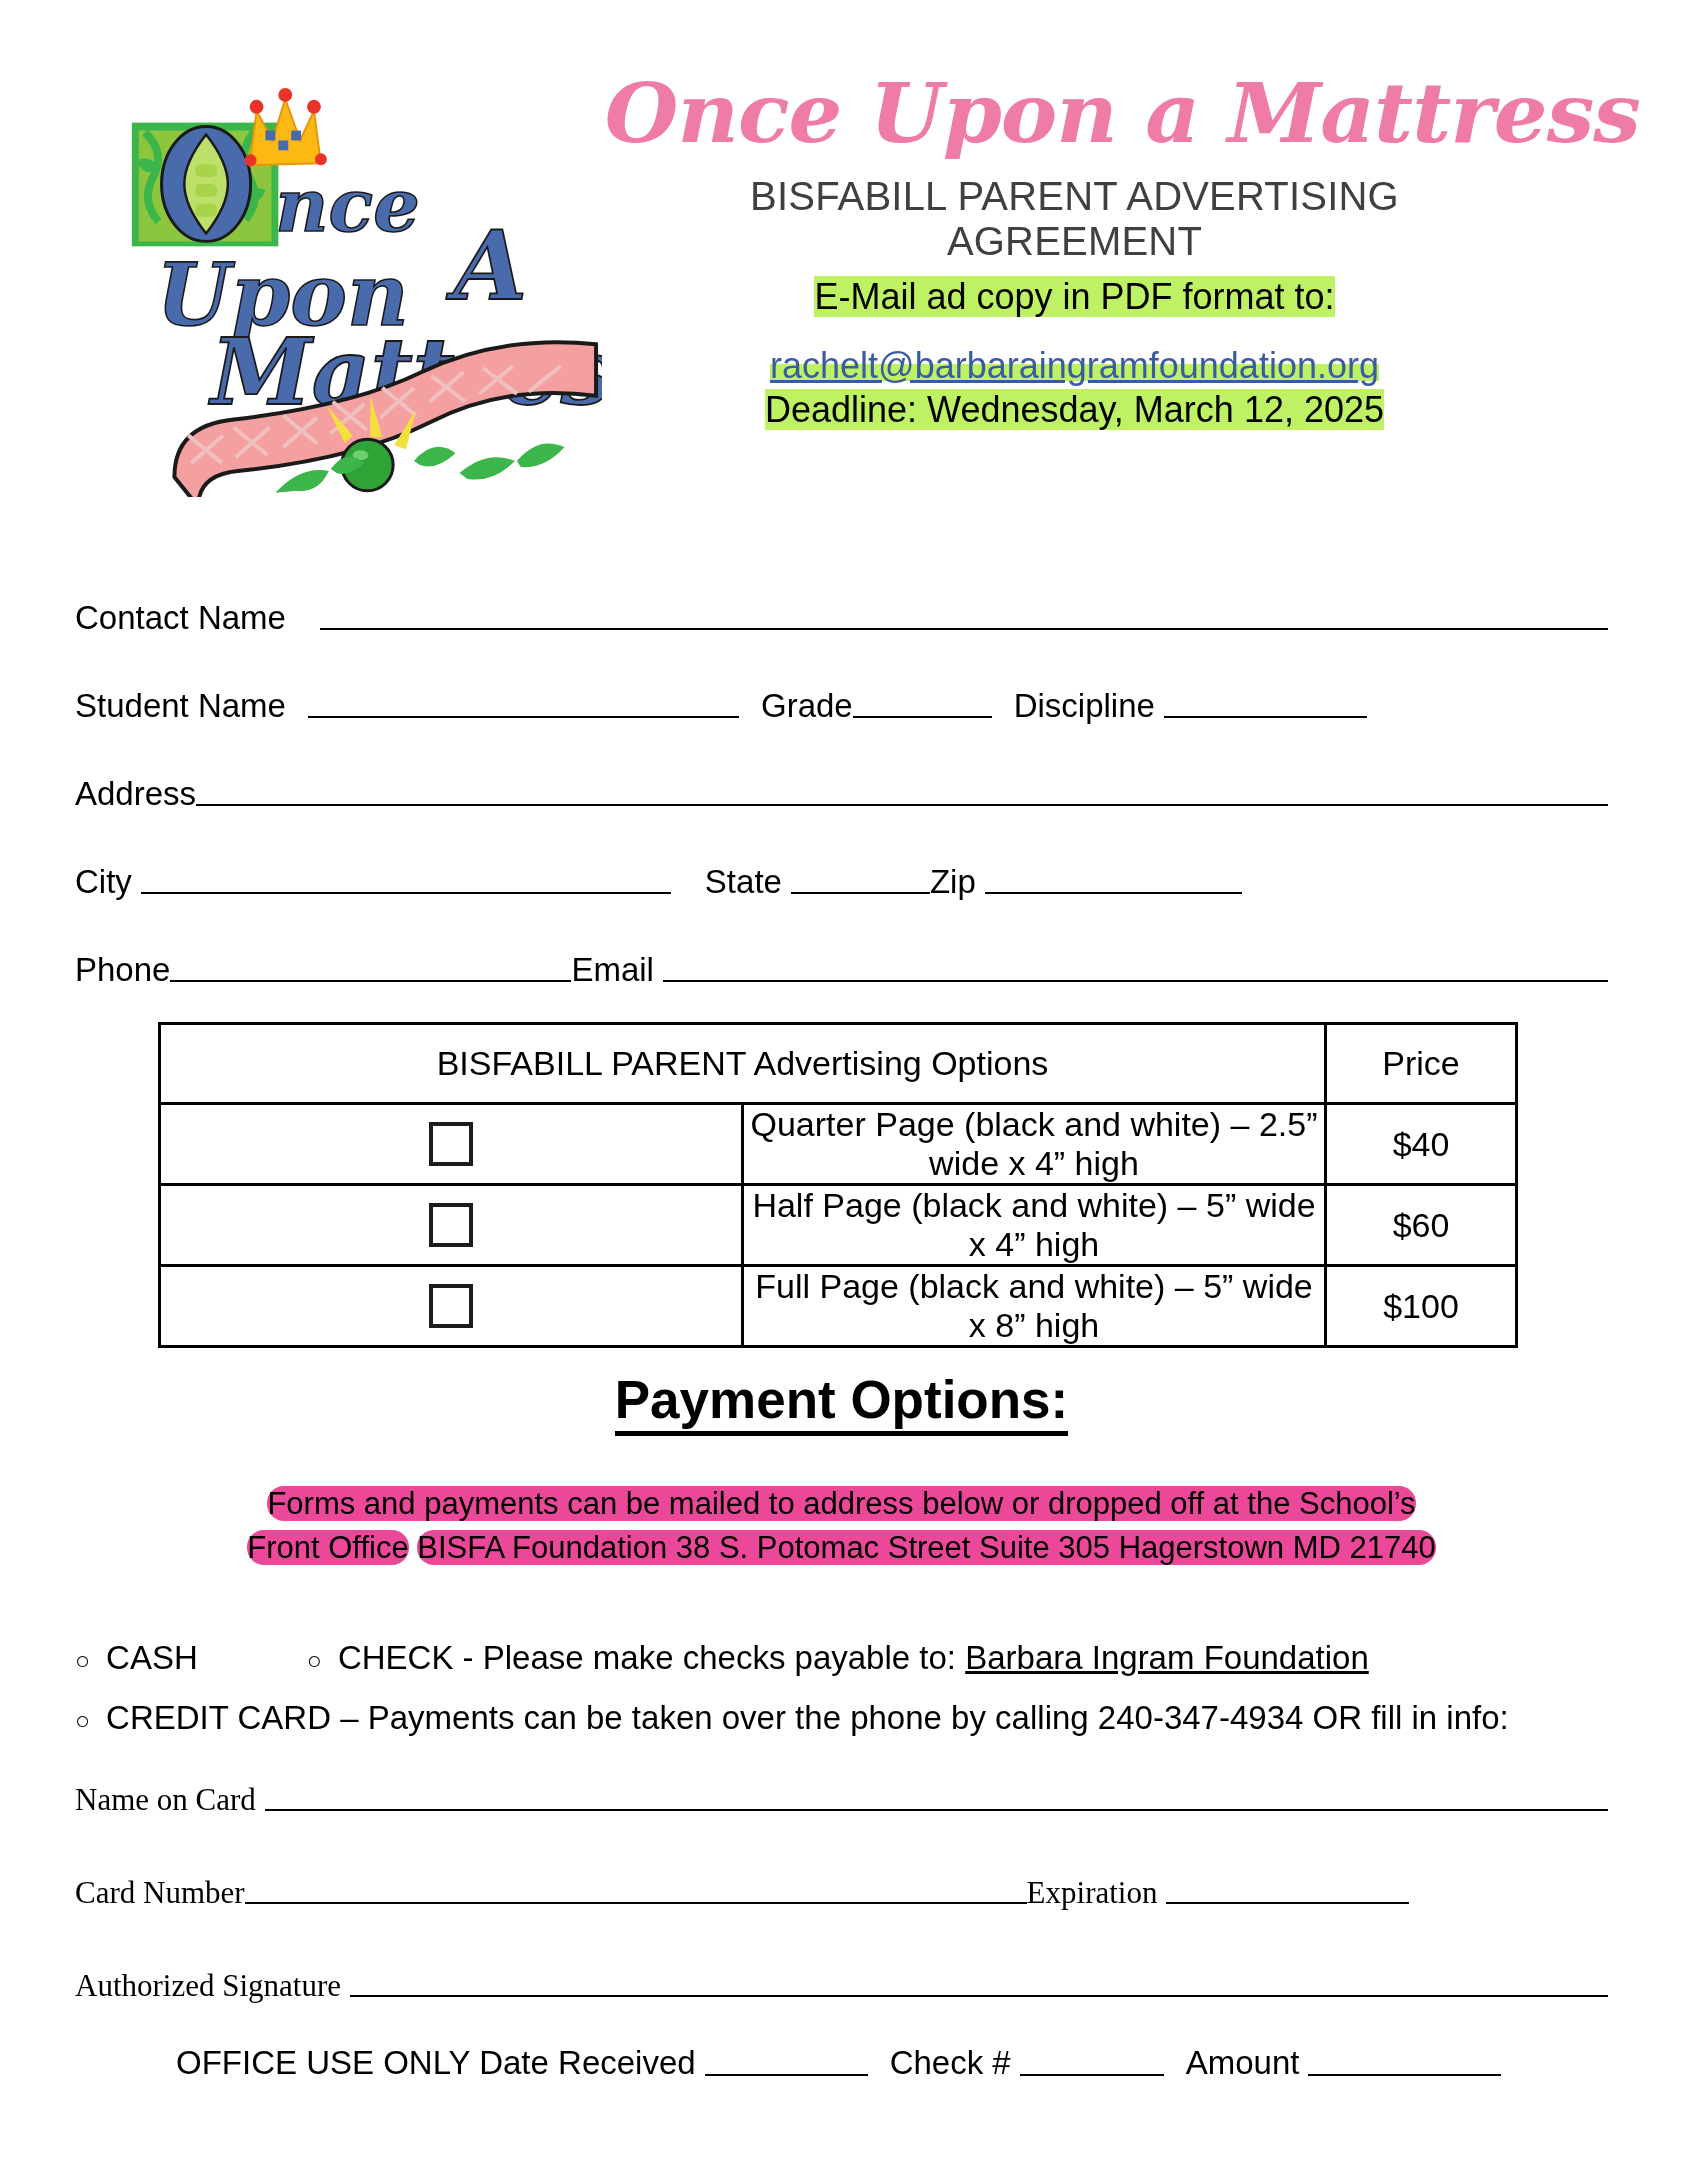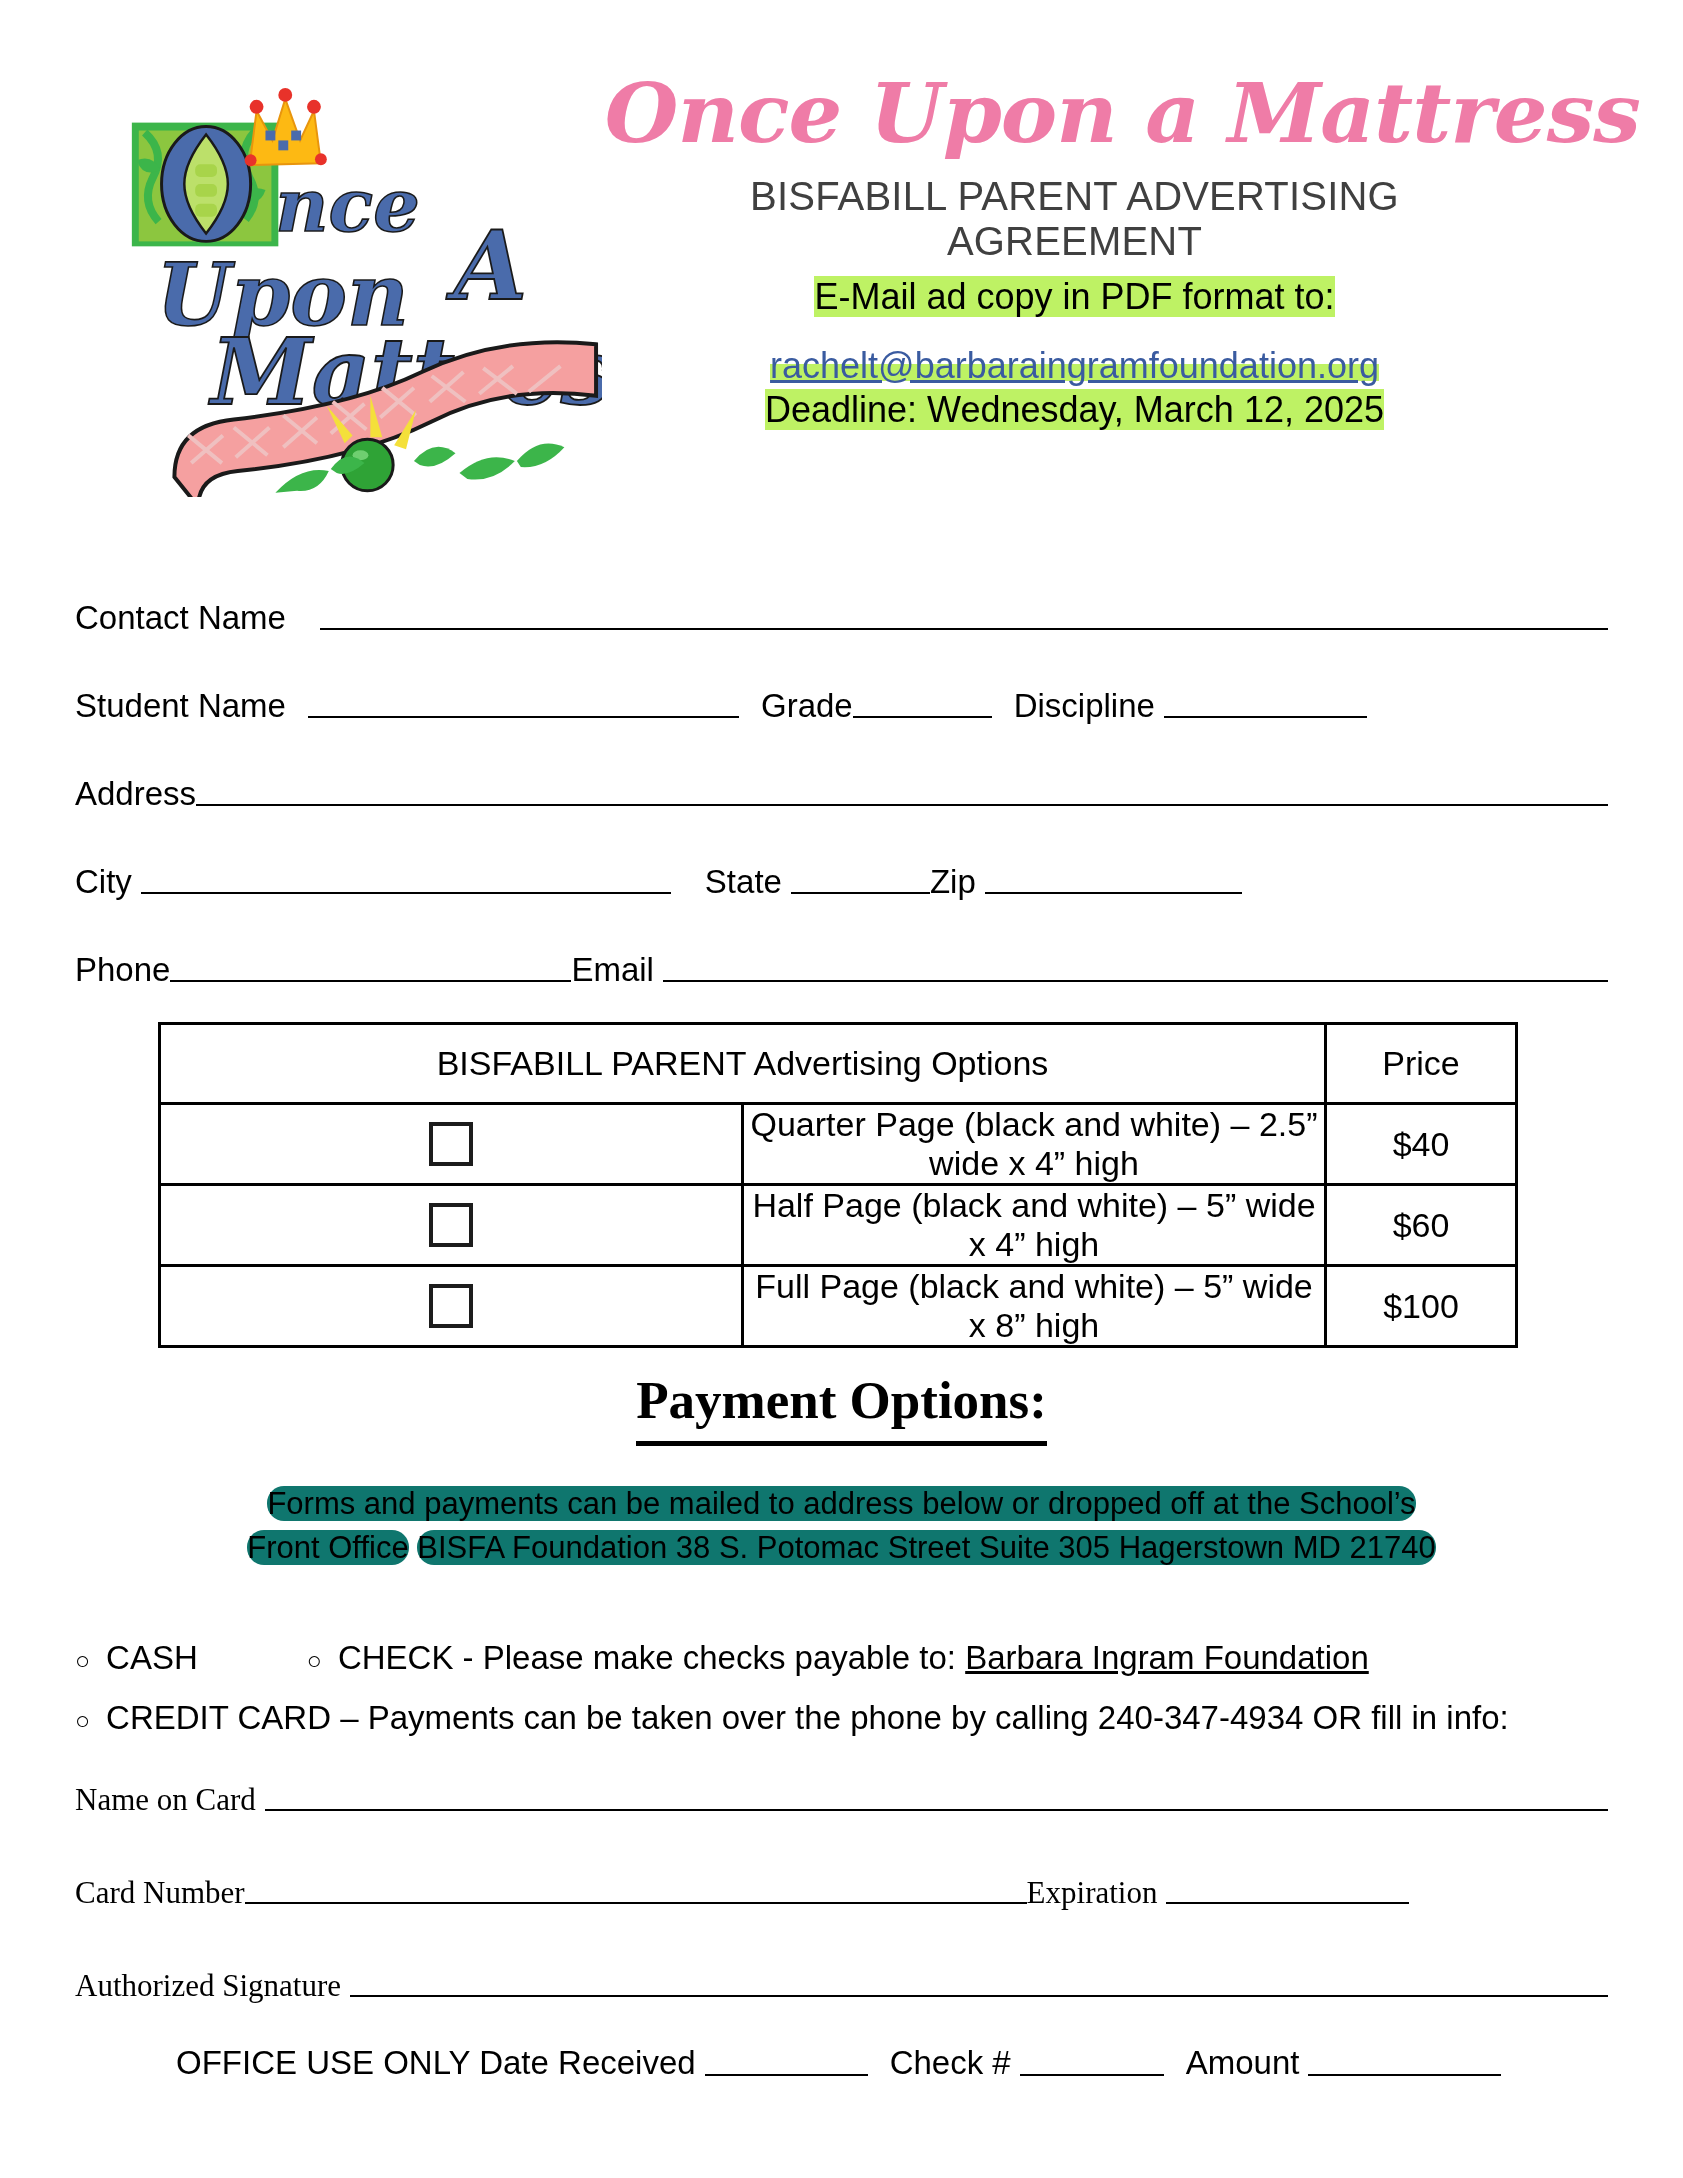--- a/index.html
+++ b/index.html
@@ -170,35 +170,34 @@
     position: absolute;
     left: 0;
     top: 1369px;
     width: 1683px;
     text-align: center;
     font-size: 53px;
     font-weight: bold;
   }
   .payment-head span {
     border-bottom: 5px solid #000;
-    padding-bottom: 12px;
-    font-family: Liberation Serif, serif;
+    padding-bottom: 2px;
   }
 
   .mail-note {
     position: absolute;
     left: 75px;
     top: 1482px;
     width: 1533px;
     text-align: center;
     font-size: 31px;
     line-height: 1.42;
   }
   .mail-note .l1, .mail-note .l2 { display: block; }
-  .mail-note .seg { background: #0f766e; border-radius: 17px; }
+  .mail-note .seg { background: #ec4899; border-radius: 17px; }
 
   .pay-methods {
     position: absolute;
     left: 75px;
     top: 1641px;
     width: 1544px;
     font-size: 33px;
     line-height: 1.0;
   }
   .pm-row { display: flex; align-items: baseline; white-space: nowrap; margin-bottom: 27px; }

